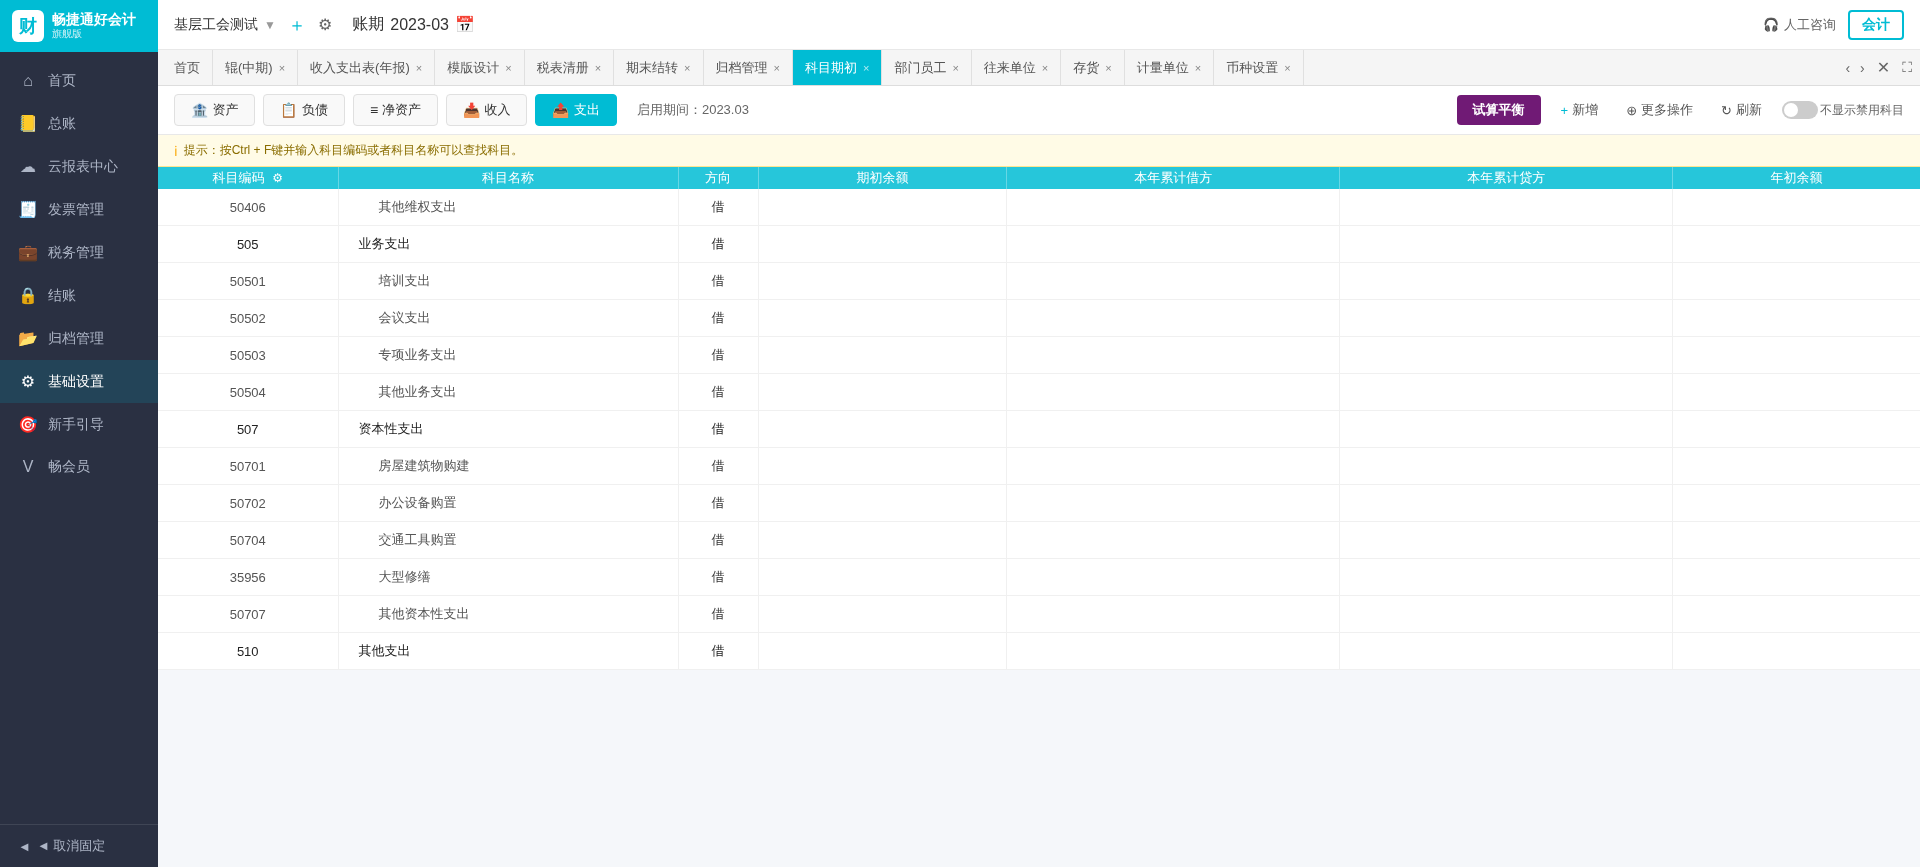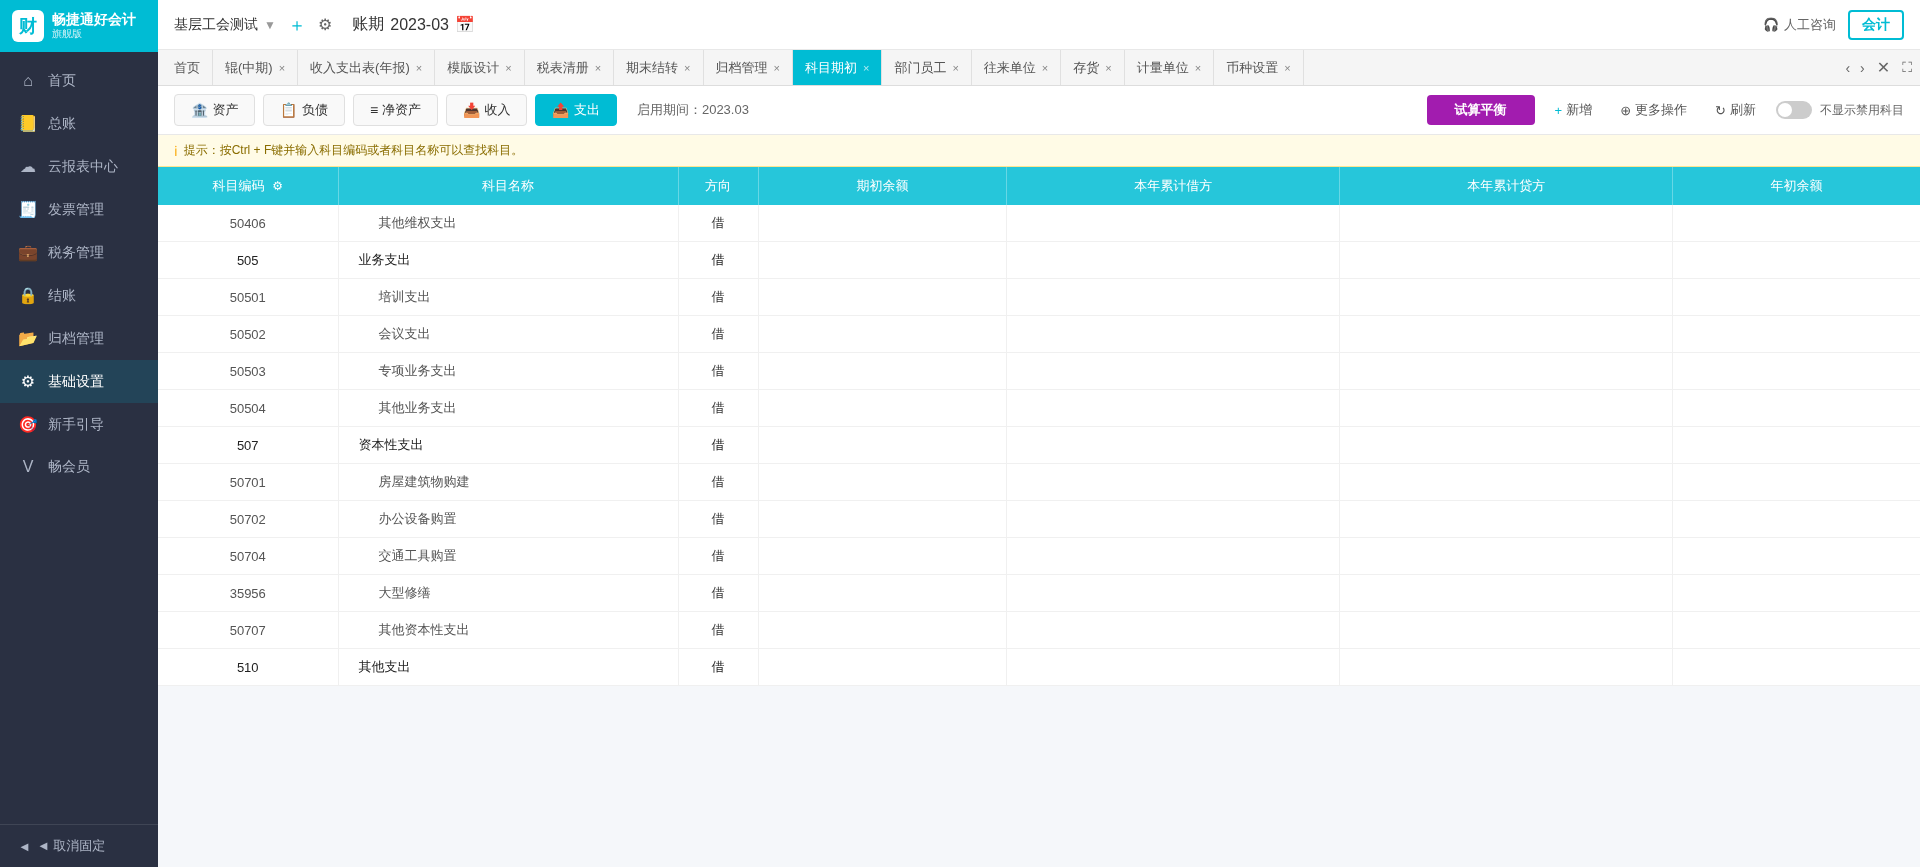--- a/index.html
+++ b/index.html
@@ -49,37 +49,37 @@
     .subtabs { background: #fff; border-bottom: 1px solid #e8e8e8; padding: 8px 16px; display: flex; align-items: center; gap: 8px; flex-shrink: 0; }
     .subtab { display: flex; align-items: center; gap: 4px; padding: 6px 16px; border-radius: 4px; font-size: 13px; cursor: pointer; border: 1px solid transparent; }
     .subtab.asset { color: #333; border-color: #e0e0e0; background: #f9f9f9; }
     .subtab.liability { color: #333; border-color: #e0e0e0; background: #f9f9f9; }
     .subtab.equity { color: #333; border-color: #e0e0e0; background: #f9f9f9; }
     .subtab.income { color: #333; border-color: #e0e0e0; background: #f9f9f9; }
     .subtab.expense { color: #fff; background: #00bcd4; border-color: #00bcd4; }
     .subtab-icon { font-size: 14px; }
     .period-label { margin-left: 12px; color: #666; font-size: 13px; }
     .subtabs-right { margin-left: auto; display: flex; align-items: center; gap: 12px; }
-    .balance-btn { background: #a21caf; color: #fff; border: none; padding: 6px 28px; border-radius: 4px; font-size: 13px; cursor: pointer; font-weight: bold; }
+    .balance-btn { background: #701a75; color: #fff; border: none; padding: 6px 16px; border-radius: 4px; font-size: 13px; cursor: pointer; font-weight: bold; }
     .action-btn { display: flex; align-items: center; gap: 4px; color: #555; font-size: 13px; cursor: pointer; padding: 4px 8px; }
-    .toggle-row { display: flex; align-items: center; gap: 8px; text-align: right; }
+    .toggle-row { display: flex; align-items: center; gap: 2px; text-align: right; }
     .toggle { width: 36px; height: 18px; background: #ccc; border-radius: 9px; position: relative; cursor: pointer; }
     .toggle.off { background: #ccc; }
     .toggle::after { content: ''; position: absolute; width: 14px; height: 14px; background: #fff; border-radius: 50%; top: 2px; left: 2px; }
     .toggle-label { font-size: 12px; color: #666; }
 
     
     .tip-bar { background: #fffbe6; border-bottom: 1px solid #ffe58f; padding: 6px 16px; display: flex; align-items: center; gap: 6px; font-size: 12px; color: #8a6d00; flex-shrink: 0; }
     .tip-icon { color: #faad14; font-size: 14px; }
 
     
     .table-container { flex: 1; overflow-y: auto; }
     table { width: 100%; border-collapse: collapse; background: #fff; }
     thead tr { background: #26c6da; color: #fff; }
-    thead th { padding: 10px 12px; font-size: 13px; font-weight: normal; border-right: 1px solid rgba(255,255,255,0.3); white-space: nowrap; }
+    thead th { padding: 2px 12px; font-size: 13px; font-weight: normal; border-right: 1px solid rgba(255,255,255,0.3); white-space: nowrap; }
     thead th:last-child { border-right: none; }
     thead th .gear-icon { font-size: 12px; margin-left: 4px; }
     tbody tr { border-bottom: 1px solid #f0f0f0; }
     tbody td { padding: 9px 12px; font-size: 13px; color: #333; text-align: center; border-right: 1px solid #f0f0f0; }
     tbody td:last-child { border-right: none; }
     tbody td.code { text-align: center; }
     tbody td.name { text-align: left; padding-left: 20px; }
     tbody td.sub-code { text-align: center; color: #555; }
     tbody td.sub-name { text-align: left; padding-left: 40px; color: #555; }
     tbody tr.parent-row td { font-weight: 500; color: #222; }

